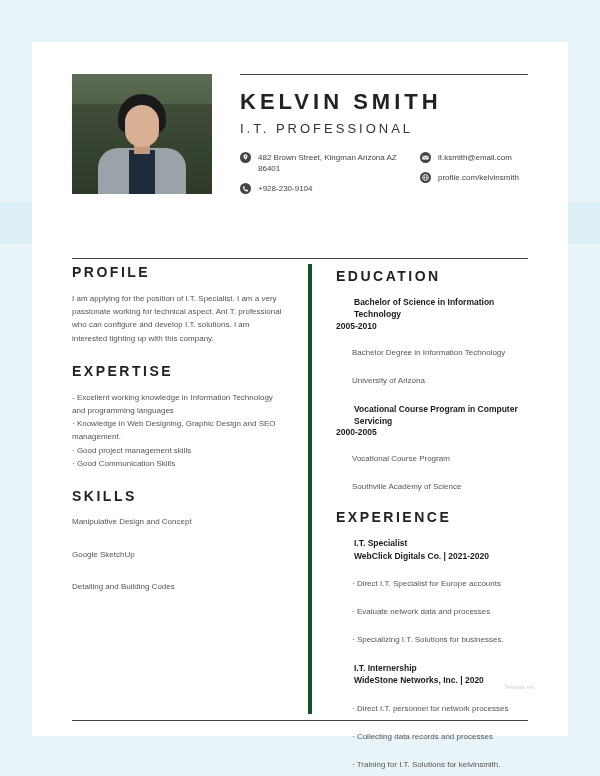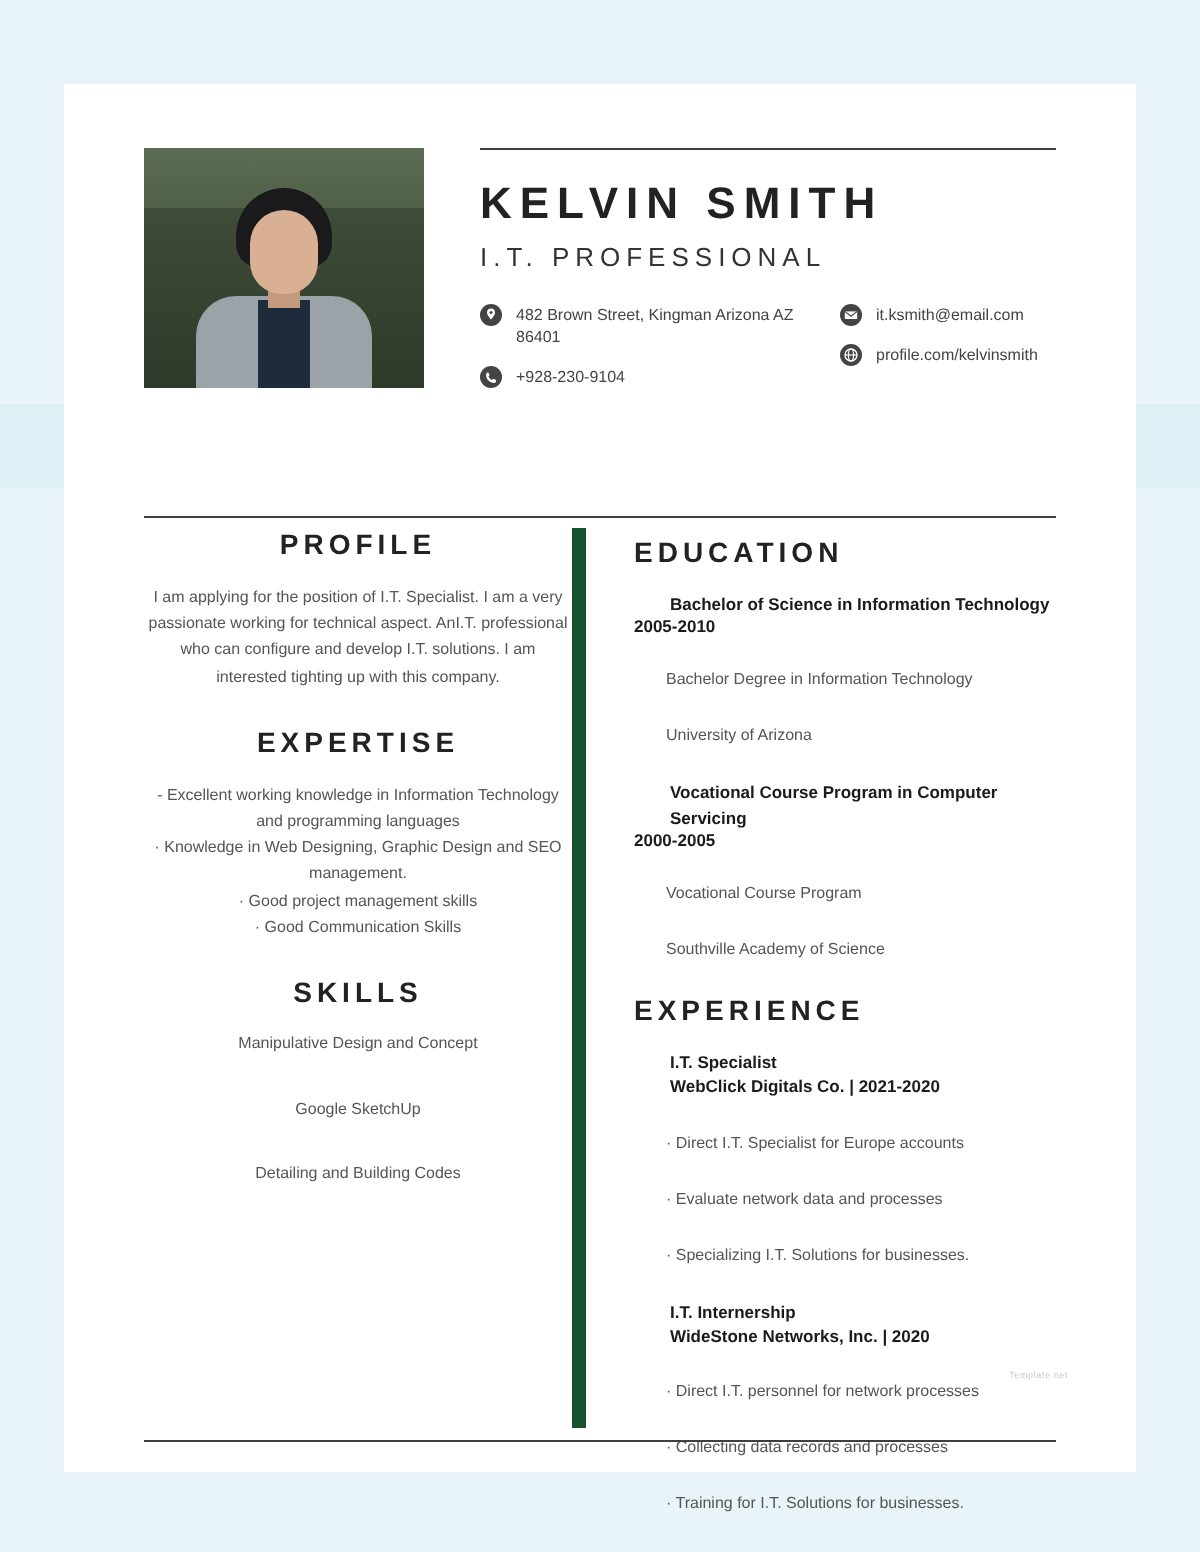--- a/index.html
+++ b/index.html
@@ -145,22 +145,23 @@
     left: 40px;
     top: 222px;
     width: 456px;
     height: 450px;
     display: flex;
     flex-direction: row;
   }
   .col-left {
     width: 214px;
     flex: 0 0 auto;
-    text-align: center;
-    border-right: 7px solid #14532d;
+    text-align: left;
+    padding-right: 22px;
+    border-right: 4px solid #14532d;
   }
   .col-right {
     flex: 1 1 auto;
     padding-left: 24px;
   }
   .top-rule {
     position: absolute;
     left: 40px;
     top: 216px;
     width: 456px;
@@ -369,21 +370,21 @@
           <p class="entry-sub">· Direct I.T. Specialist for Europe accounts</p>
           <p class="entry-sub">· Evaluate network data and processes</p>
           <p class="entry-sub">· Specializing I.T. Solutions for businesses.</p>
         </div>
 
         <div class="entry">
           <p class="entry-title">I.T. Internership</p>
           <p class="entry-title">WideStone Networks, Inc. |  2020</p>
           <p class="entry-sub">· Direct I.T. personnel for network processes</p>
           <p class="entry-sub">· Collecting data records and processes</p>
-          <p class="entry-sub">· Training for I.T. Solutions for businesses.</p>
+          <p class="entry-sub">· Training for I.T. Solutions for kelvinsmith.</p>
         </div>
       </div>
 
     </div>
   </div>
 
   <div class="bottom-rule"></div>
   <div class="watermark">Template.net</div>
 
 </div>

